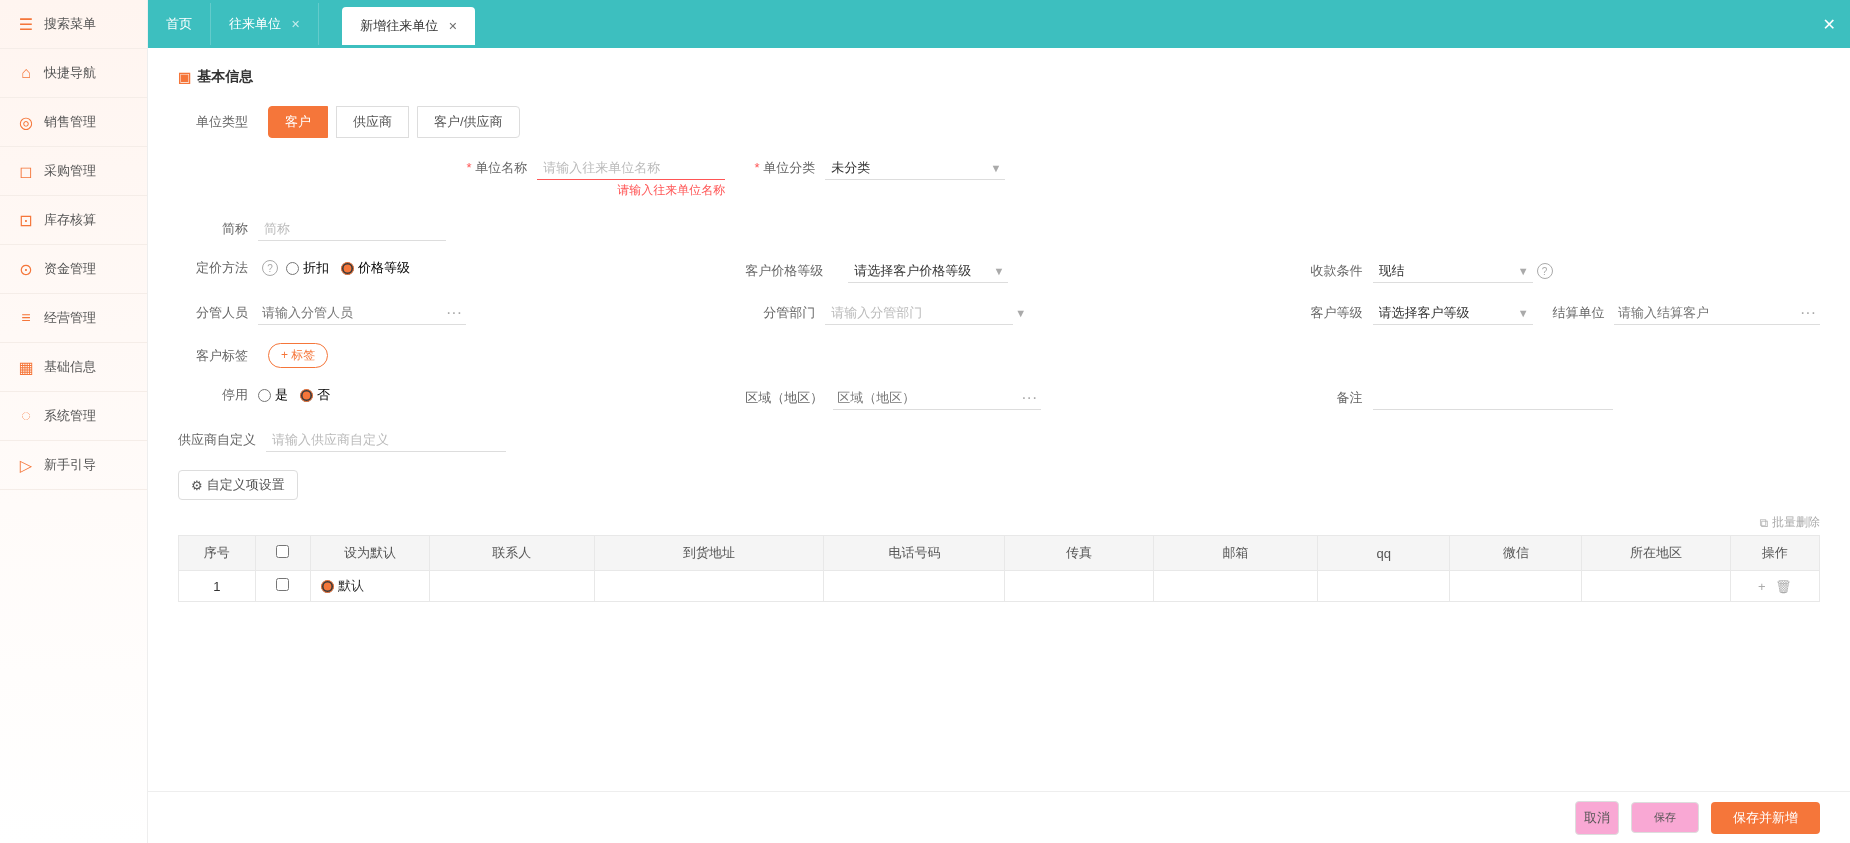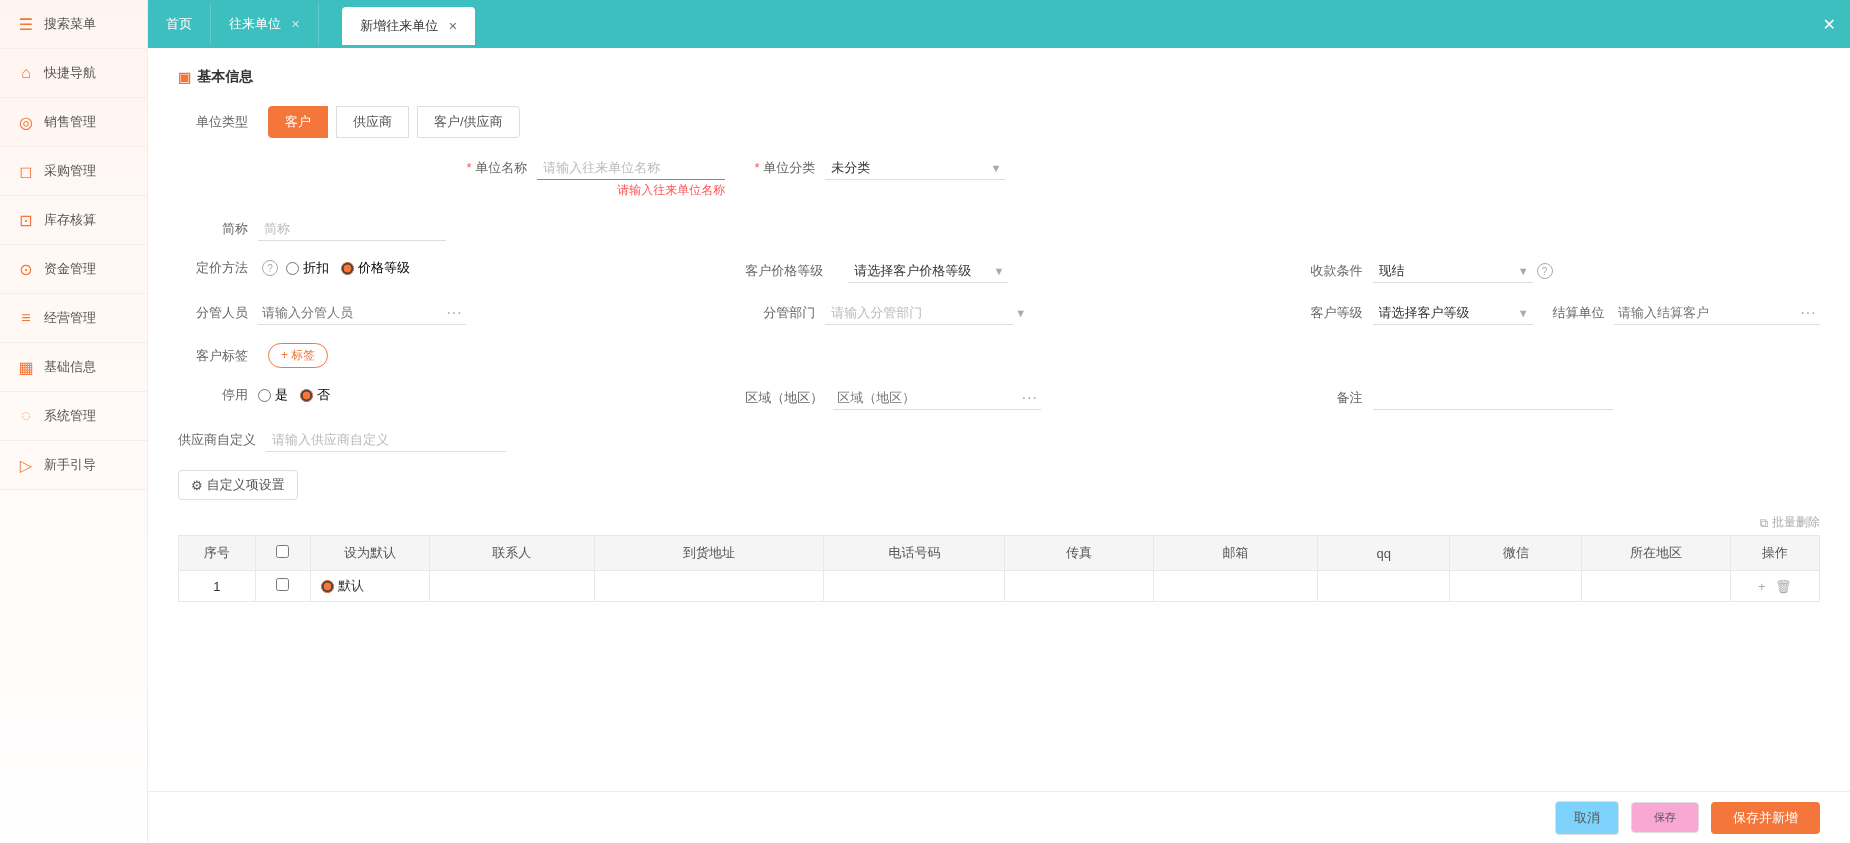--- a/index.html
+++ b/index.html
@@ -288,23 +288,23 @@
       border-top: 1px solid #eee;
       display: flex;
       align-items: center;
       justify-content: flex-end;
       padding: 0 30px;
       gap: 12px;
       z-index: 100;
     }
     .btn-cancel {
       border: 1px solid #ddd;
-      background: #7dd3fc;
+      background: #f9a8d4;
       color: #555;
-      padding: 7px 18px;
+      padding: 7px 8px;
       border-radius: 4px;
       cursor: pointer;
       font-size: 13px;
     }
     .btn-save {
       border: 1px solid #ddd;
       background: #f9a8d4;
       color: #555;
       padding: 7px 22px;
       border-radius: 4px;

